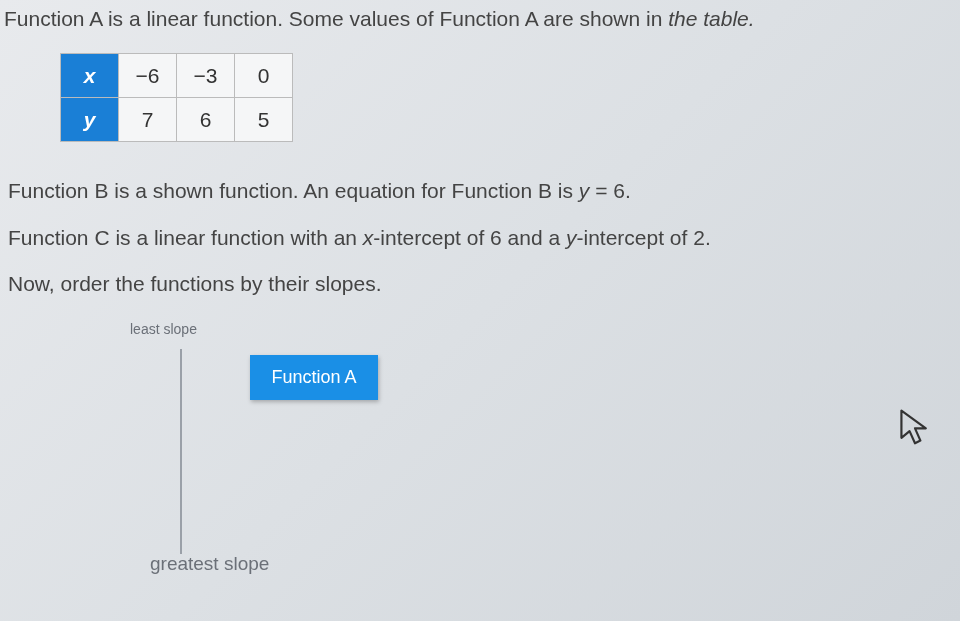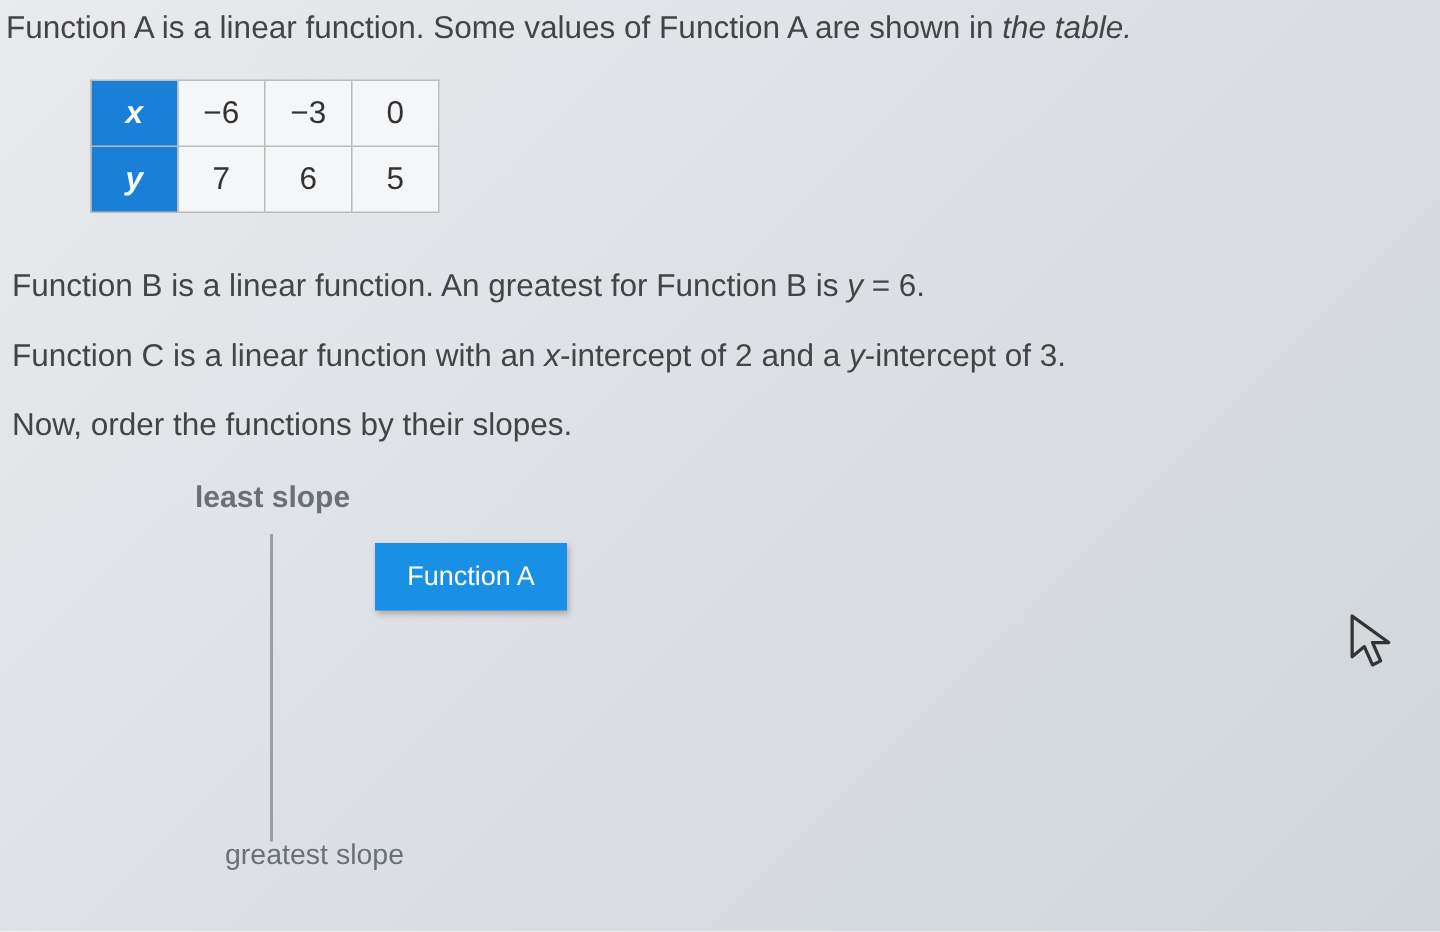--- a/index.html
+++ b/index.html
@@ -51,22 +51,21 @@
     .body-text {
       padding: 6px 8px;
       line-height: 2.2;
     }
     .body-text .ital {
       font-style: italic;
     }
     .least-label {
       margin: 8px 0 0 130px;
       color: #6b7078;
-      font-size: 20px;
-      font-weight: bold;
+      font-size: 14px;
     }
     .ordering-area {
       position: relative;
       margin-left: 180px;
       margin-top: 8px;
       height: 230px;
     }
     .vertical-line {
       position: absolute;
       left: 0;
@@ -128,24 +127,24 @@
     <td class="header-cell">y</td>
     <td class="value-cell">7</td>
     <td class="value-cell">6</td>
     <td class="value-cell">5</td>
   </tr>
 </tbody>
   </table>
 
 <div class="body-text">
   <div>
-    <span>Function B is a linear function. An greatest for Function B is </span><span class="ital">y</span><span> = 6.</span>
+    <span>Function B is a shown function. An equation for Function B is </span><span class="ital">y</span><span> = 6.</span>
   </div>
   <div>
-    <span>Function C is a linear function with an </span><span class="ital">x</span><span>-intercept of 2 and a </span><span class="ital">y</span><span>-intercept of 3.</span>
+    <span>Function C is a linear function with an </span><span class="ital">x</span><span>-intercept of 6 and a </span><span class="ital">y</span><span>-intercept of 2.</span>
   </div>
   <div>Now, order the functions by their slopes.</div>
 </div>
 
 <div class="least-label">least slope</div>
 
 <div class="ordering-area">
   <div class="vertical-line"></div>
   <div class="tiles">
     <button class="func-tile">Function A</button>

